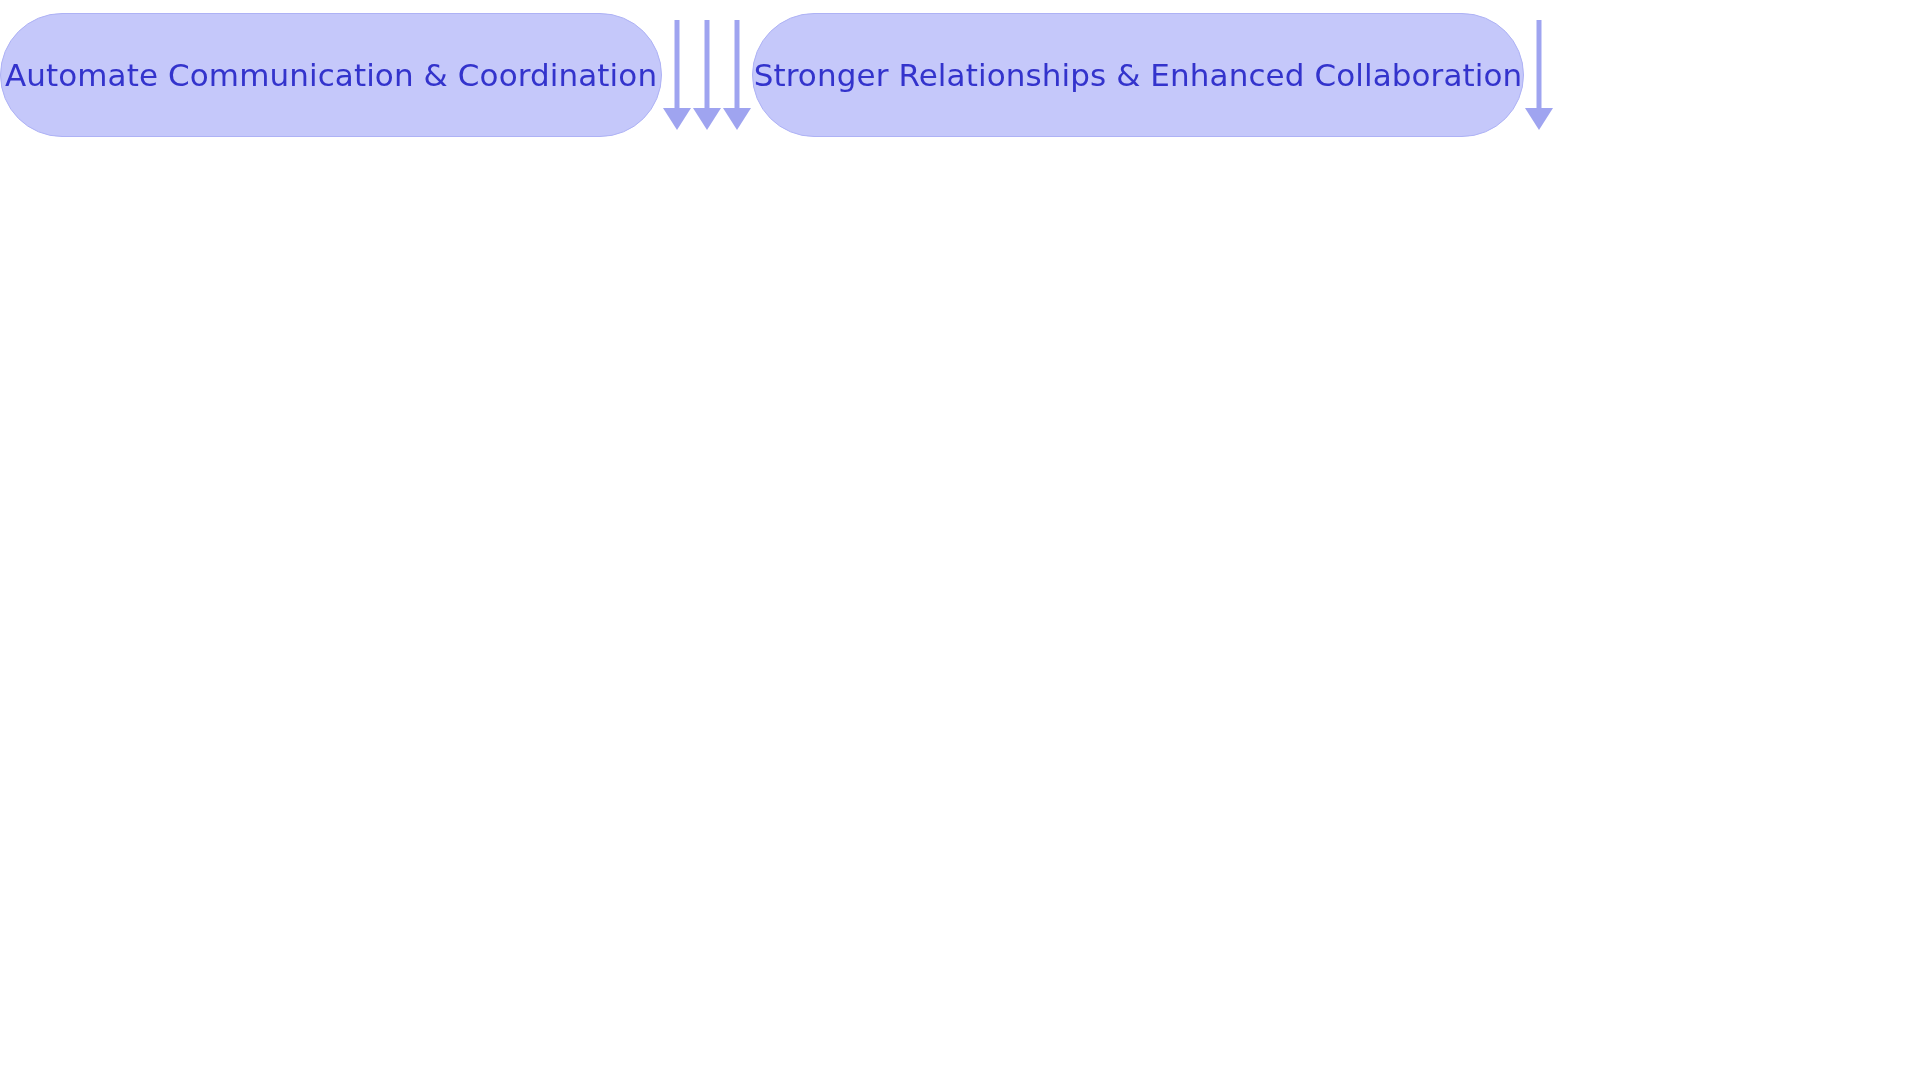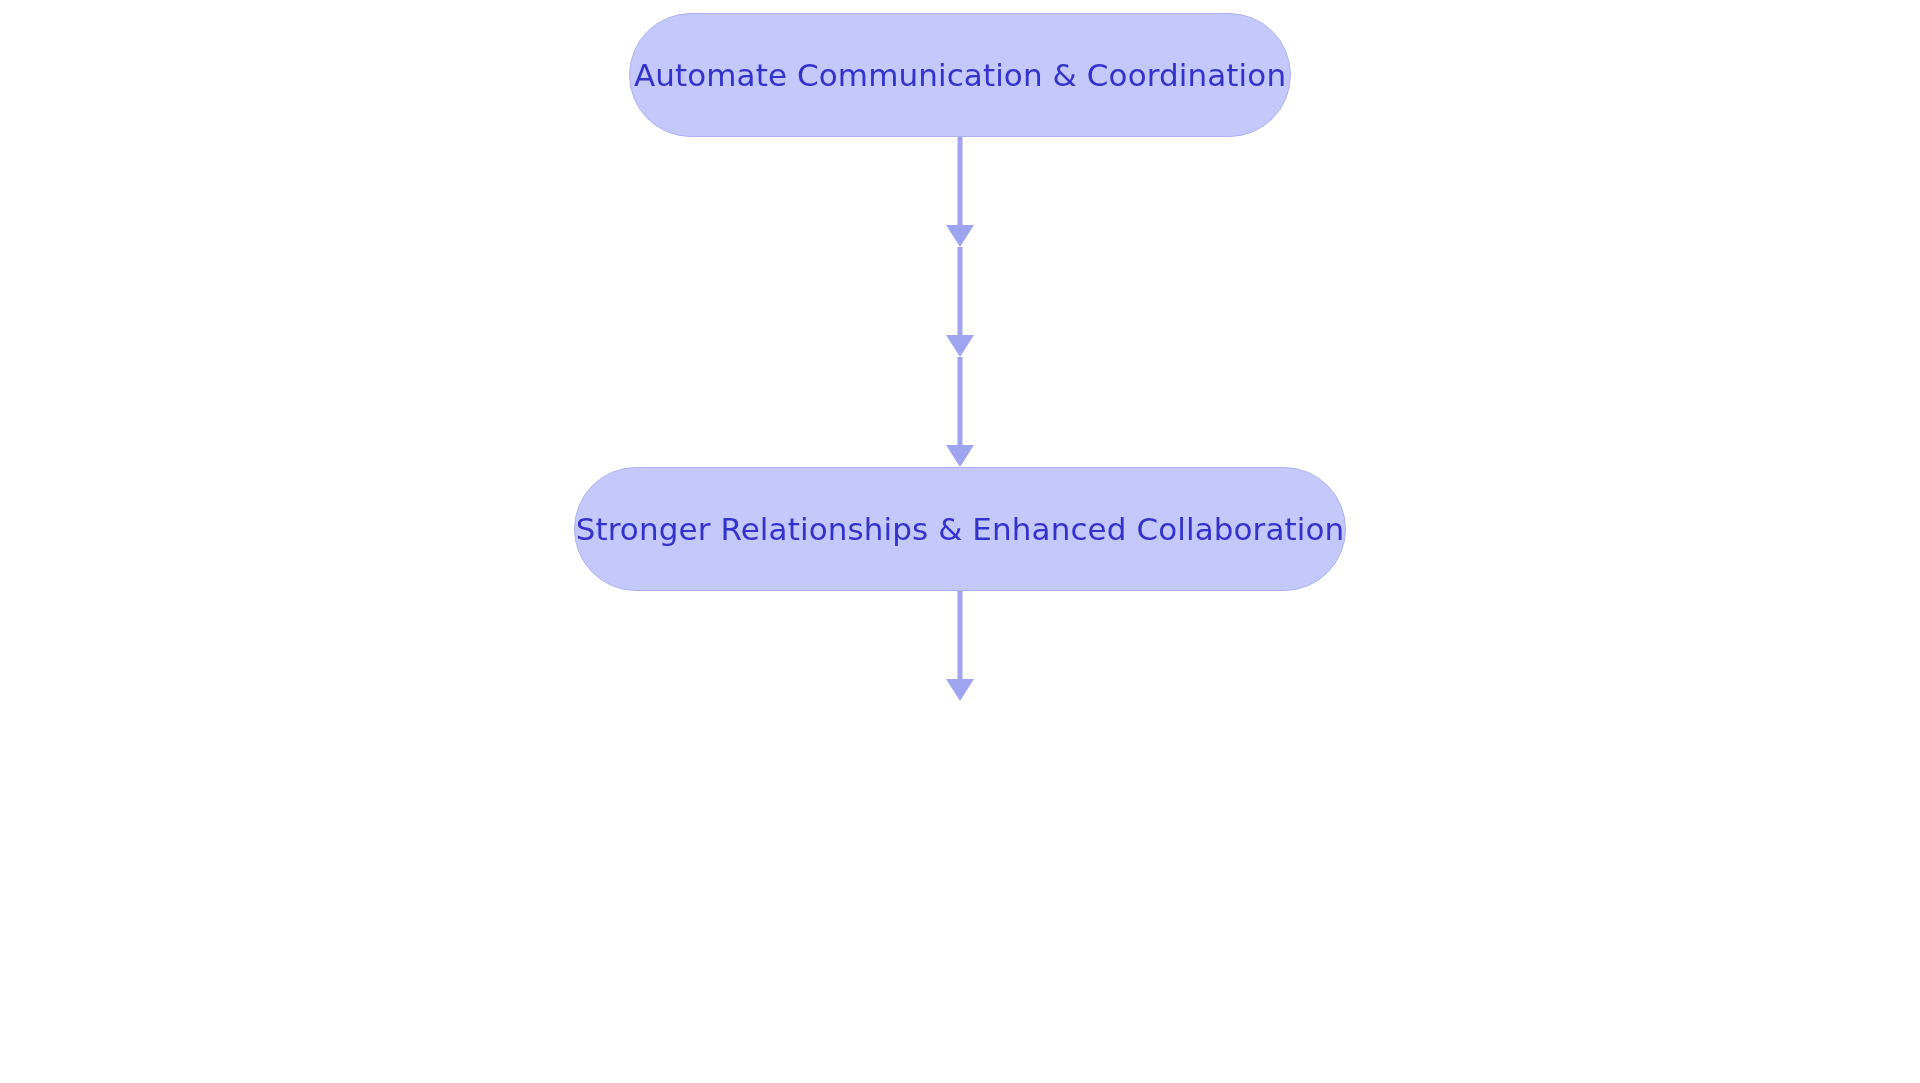--- a/index.html
+++ b/index.html
@@ -22,21 +22,21 @@
     background: #ffffff;
   }
 
   
   .flow-column {
     position: absolute;
     left: 0;
     top: 13px;
     width: 1920px;
     display: flex;
-    flex-direction: column;
+    flex-direction: row;
     align-items: center;
   }
 
   
   .node {
     box-sizing: border-box;
     height: 124px;
     border-radius: 62px;
     background: #c5c8fa;
     border: 1.5px solid #aeb2f5;

